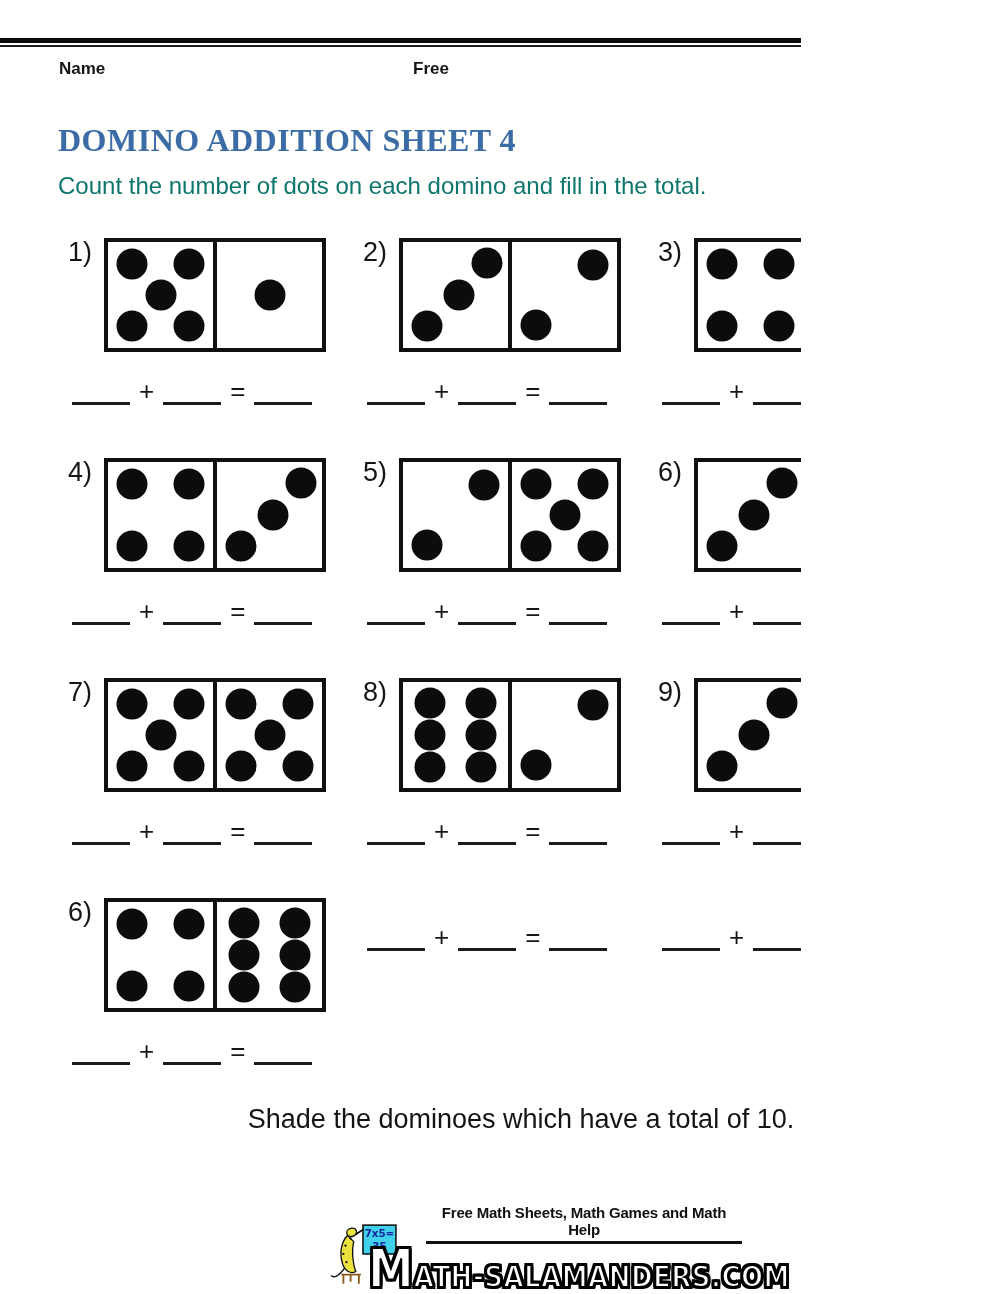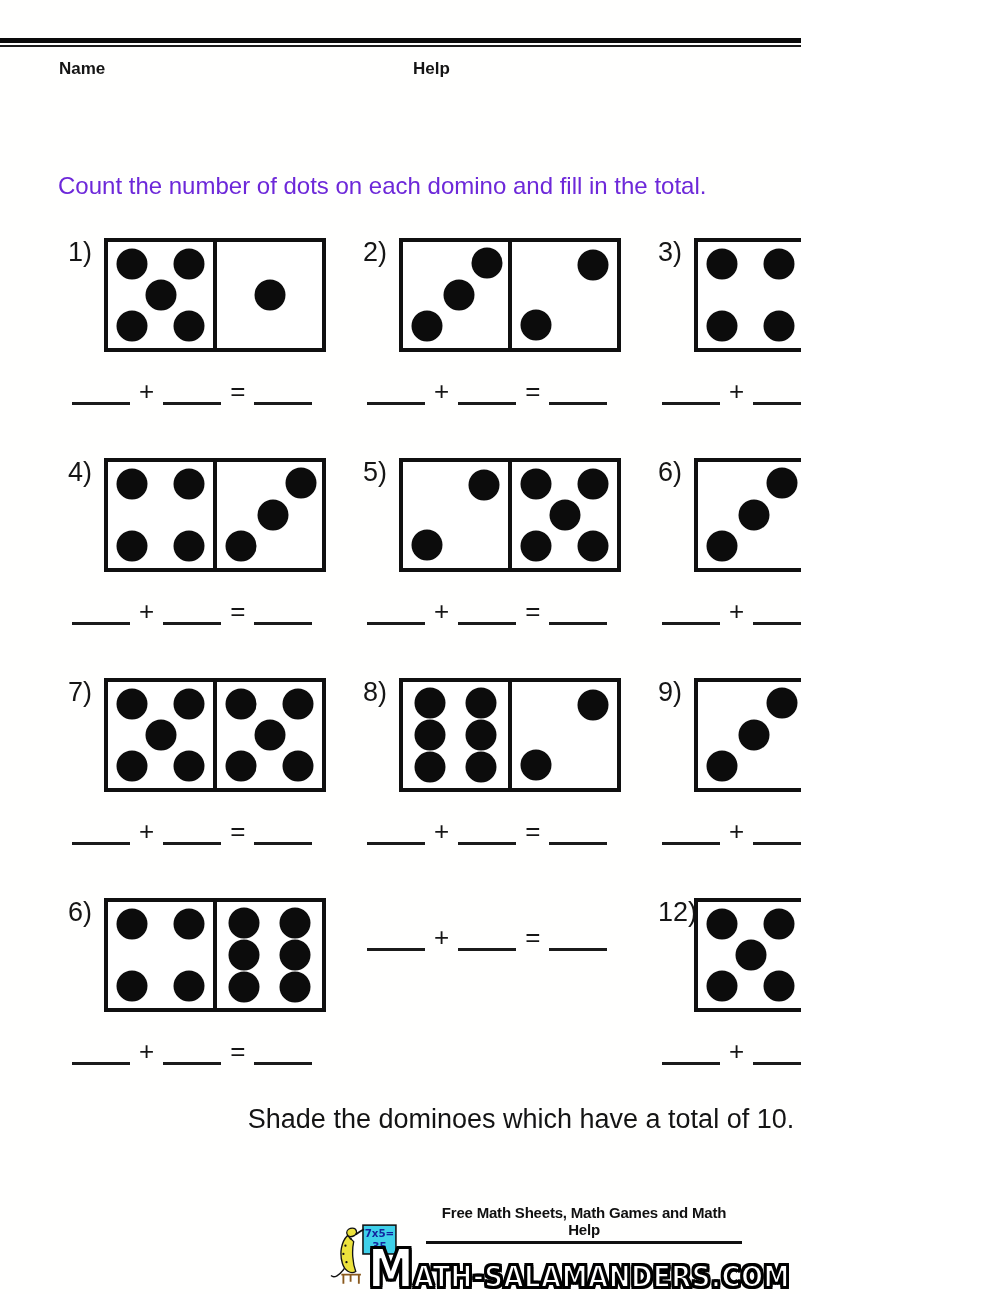--- a/index.html
+++ b/index.html
@@ -10,21 +10,21 @@
   .rule-thick{position:absolute;left:0;top:38px;width:1000px;height:5px;background:#0a0a0a;}
   .rule-thin{position:absolute;left:0;top:45px;width:1000px;height:2px;background:#1c1c1c;}
 
   
   .name-label{position:absolute;left:59px;top:59px;font-size:17px;font-weight:600;color:#151515;}
   .date-label{position:absolute;left:413px;top:59px;font-size:17px;font-weight:600;color:#151515;}
   .k-logo{position:absolute;left:858px;top:57px;width:112px;height:84px;border:2px solid #a8a8a8;background:#fdfdfd;box-sizing:border-box;}
   .k-logo svg{display:block;width:100%;height:100%;}
 
   .title{position:absolute;left:58px;top:122px;font-family:"Liberation Serif",serif;font-size:32px;letter-spacing:0.5px;color:#3b6ca6;font-weight:600;}
-  .instruction{position:absolute;left:58px;top:172px;font-size:24px;color:#6d28d9;}
+  .instruction{position:absolute;left:58px;top:172px;font-size:24px;color:#0f766e;}
 
   
   .grid{position:absolute;left:58px;top:234px;display:grid;grid-template-columns:295px 295px 292px;grid-auto-rows:220px;}
   .cell{padding-top:4px;}
   .cell-top{display:flex;align-items:flex-start;}
   .num{width:46px;flex:0 0 46px;padding-left:10px;font-size:27px;line-height:1.05;color:#161616;box-sizing:border-box;}
   .domino{width:214px;height:106px;border:4px solid #101010;background:#fff;display:flex;flex:0 0 auto;}
   .half{position:relative;flex:1 1 50%;}
   .half.left{border-right:4px solid #101010;}
   .dot{position:absolute;width:31px;height:31px;border-radius:50%;background:#0c0c0c;transform:translate(-50%,-50%);}
@@ -56,21 +56,21 @@
 </style>
 </head>
 <body>
 
 <div class="page">
 
   <div class="rule-thick"></div>
   <div class="rule-thin"></div>
 
   <div class="name-label">Name</div>
-  <div class="date-label">Help</div>
+  <div class="date-label">Free</div>
 
   <div class="k-logo">
     <svg viewBox="0 0 108 80">
       <rect x="54" y="4" width="36" height="34" fill="#b6f0f3" stroke="#222" stroke-width="1.5"></rect>
       <text x="72" y="31" text-anchor="middle" font-family="DejaVu Serif, serif" font-weight="bold" font-size="26" fill="#111">K</text>
       <text x="52" y="75" font-family="DejaVu Serif, serif" font-weight="bold" font-size="47" fill="#0d0d0d">M</text>
       <g>
         <path d="M27,13 C20,20 18,32 21,44 C23,52 30,56 36,53 C32,44 31,30 33,20 Z" fill="#ece23d" stroke="#111" stroke-width="1.4"></path>
         <ellipse cx="31" cy="10" rx="5.5" ry="4.5" fill="#ece23d" stroke="#111" stroke-width="1.4" transform="rotate(-18 31 10)"></ellipse>
         <path d="M35,13 C42,11 48,9 54,7" fill="none" stroke="#111" stroke-width="2"></path>
@@ -79,20 +79,21 @@
         <path d="M30,53 L28,60 M34,53 L36,60" stroke="#111" stroke-width="1.4" fill="none"></path>
         <circle cx="31" cy="16" r="1.3" fill="#111"></circle>
           <circle cx="26" cy="23" r="1.3" fill="#111"></circle>
         <circle cx="23" cy="31" r="1.3" fill="#111"></circle>
           <circle cx="25" cy="39" r="1.3" fill="#111"></circle>
         <circle cx="29" cy="46" r="1.3" fill="#111"></circle>
       </g>
     </svg>
   </div>
 
+  <div class="title">DOMINO ADDITION SHEET 4</div>
   <div class="instruction">Count the number of dots on each domino and fill in the total.</div>
 
   <div class="grid" id="grid">
       <div class="cell">
         <div class="cell-top">
           <span class="num">1)</span>
           <div class="domino">
             <div class="half left">
               <span class="dot" style="left: 23%; top: 21%;"></span>
               <span class="dot" style="left: 77%; top: 21%;"></span>
@@ -348,38 +349,20 @@
       <div class="cell">
         <div class="eq">
           <span class="blank first"></span>
           <span class="op">+</span>
           <span class="blank"></span>
           <span class="op">=</span>
           <span class="blank"></span>
         </div>
       </div>
       <div class="cell">
-        <div class="cell-top">
-          <span class="num">12)</span>
-          <div class="domino">
-            <div class="half left">
-              <span class="dot" style="left: 23%; top: 21%;"></span>
-              <span class="dot" style="left: 77%; top: 21%;"></span>
-              <span class="dot" style="left: 50%; top: 50%;"></span>
-              <span class="dot" style="left: 23%; top: 79%;"></span>
-              <span class="dot" style="left: 77%; top: 79%;"></span>
-            </div>
-            <div class="half right">
-              <span class="dot" style="left: 23%; top: 21%;"></span>
-              <span class="dot" style="left: 77%; top: 21%;"></span>
-              <span class="dot" style="left: 23%; top: 79%;"></span>
-              <span class="dot" style="left: 77%; top: 79%;"></span>
-            </div>
-          </div>
-        </div>
         <div class="eq">
           <span class="blank first"></span>
           <span class="op">+</span>
           <span class="blank"></span>
           <span class="op">=</span>
           <span class="blank"></span>
         </div>
       </div>
     </div>
 

